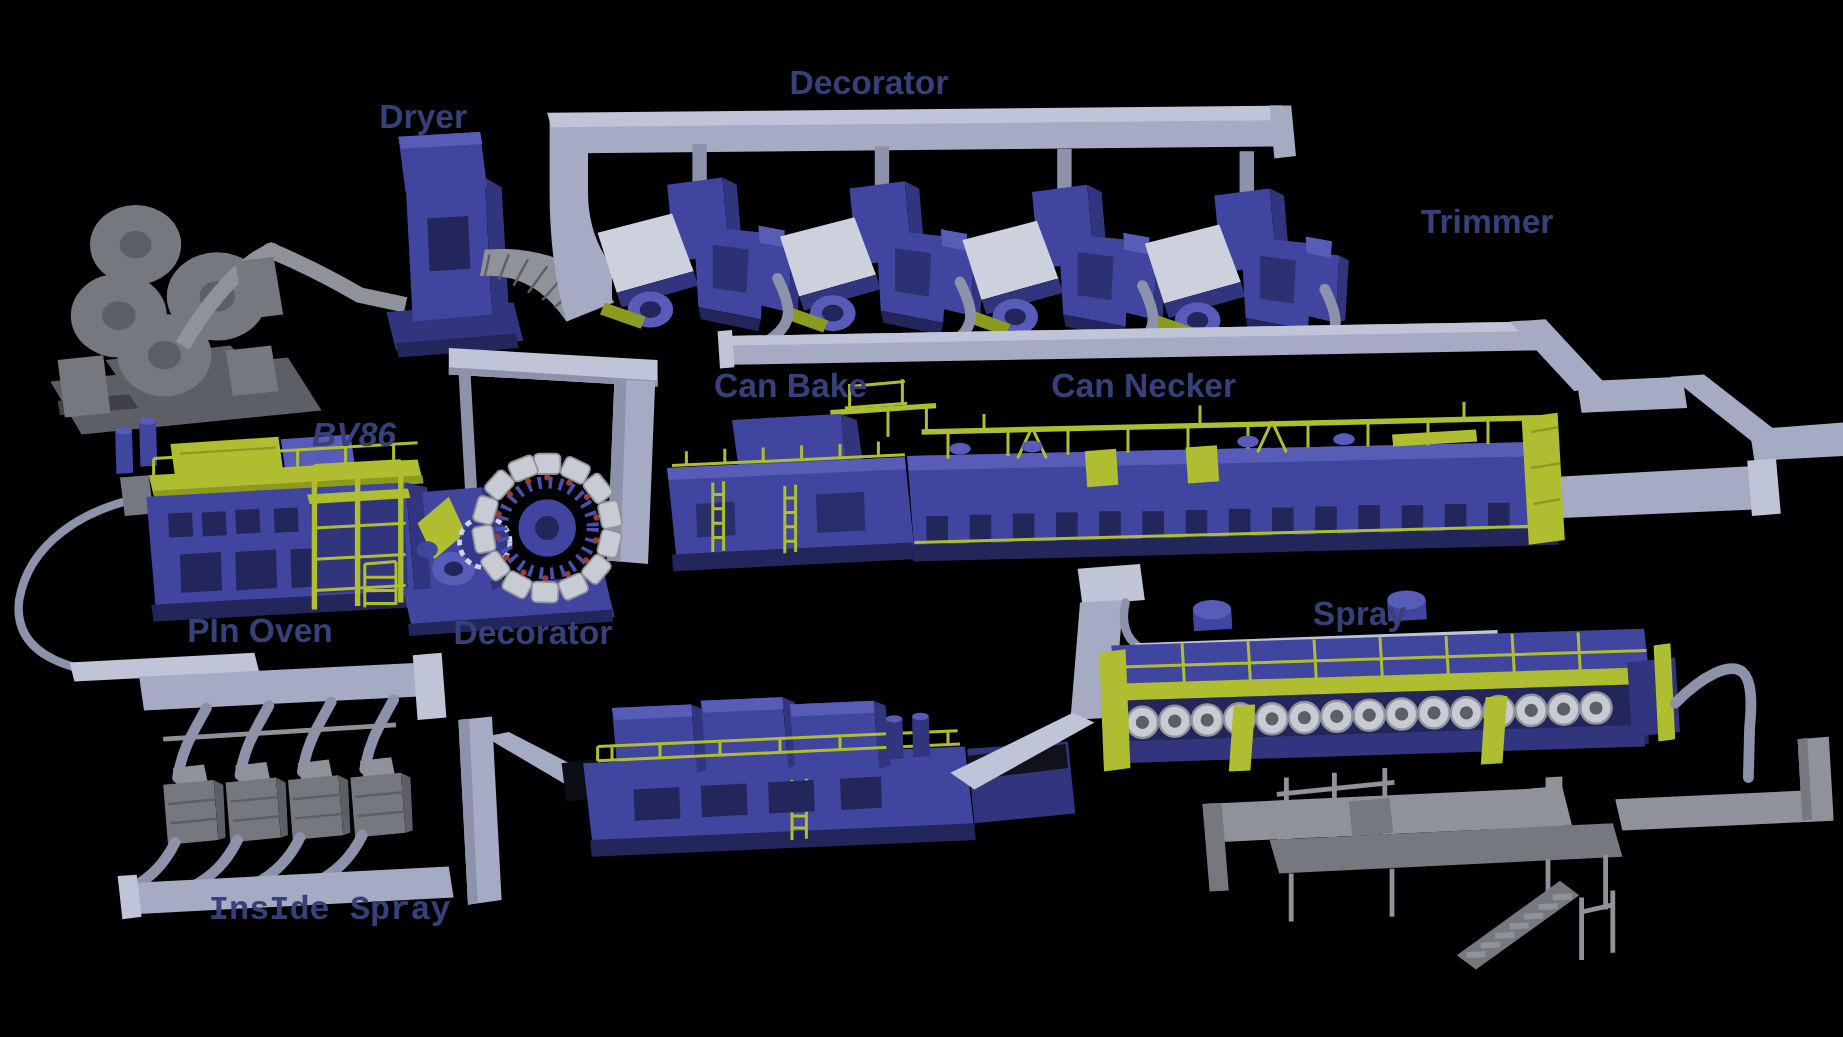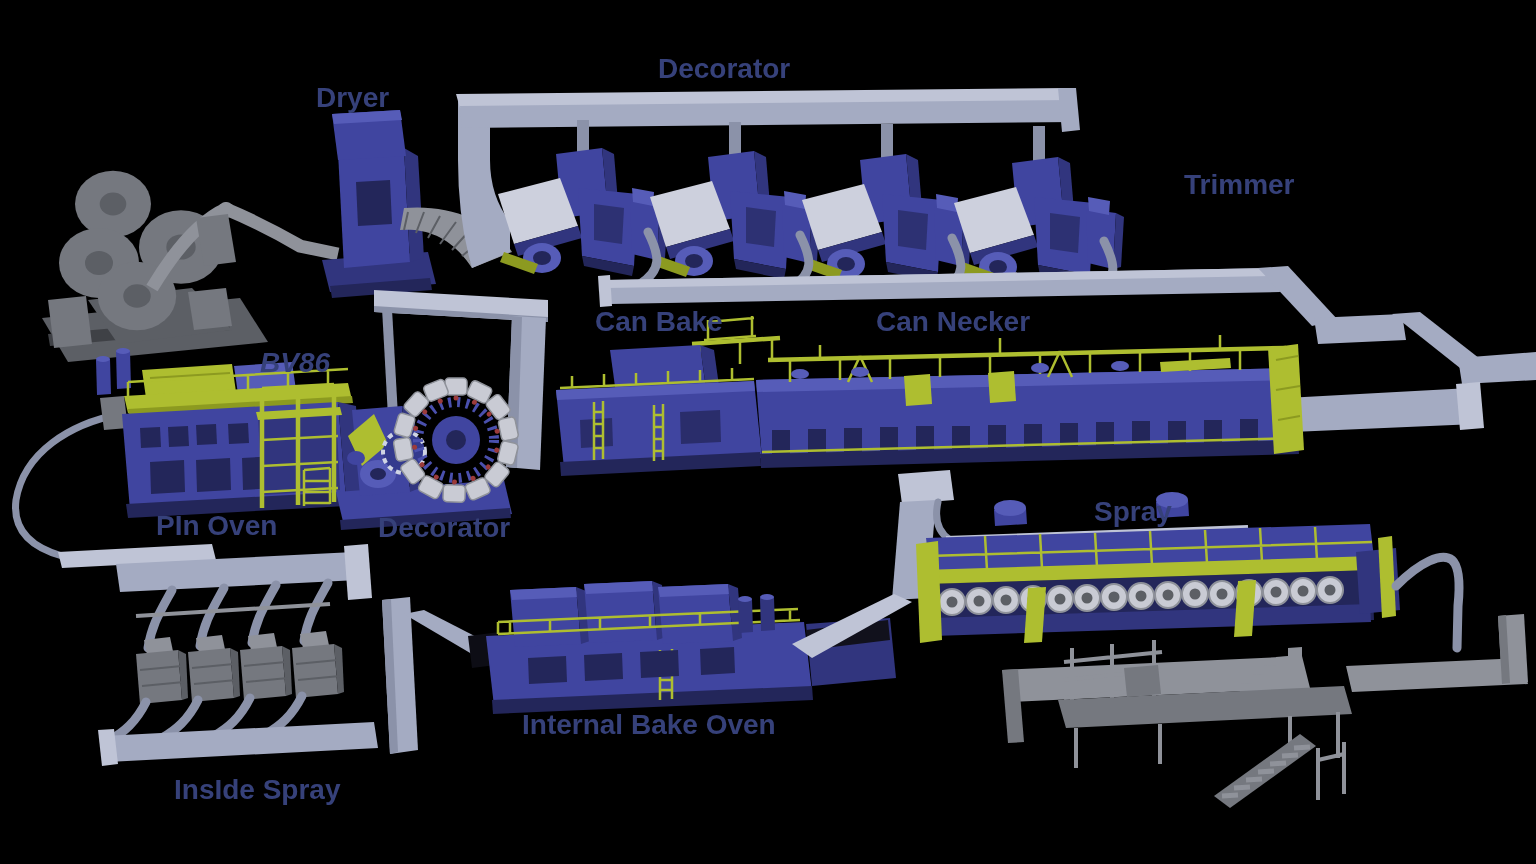--- a/index.html
+++ b/index.html
@@ -369,15 +369,14 @@
 
 <div class="label" style="left:316px;top:84px;">Dryer</div>
 <div class="label" style="left:658px;top:55px;">Decorator</div>
 <div class="label" style="left:1184px;top:171px;">Trimmer</div>
 <div class="label" style="left:595px;top:308px;">Can Bake</div>
 <div class="label" style="left:876px;top:308px;">Can Necker</div>
 <div class="label" style="left:260px;top:349px;font-style:italic;">BV86</div>
 <div class="label" style="left:156px;top:512px;">PIn Oven</div>
 <div class="label" style="left:378px;top:514px;">Decorator</div>
 <div class="label" style="left:1094px;top:498px;">Spray</div>
-<div class="label" style="left:174px;top:776px;">InsIde Spray</div>
-<div class="label" style="left:522px;top:711px;">Internal Bake Oven</div>
+<div class="label" style="left:174px;top:746px;font-family:Liberation Mono, monospace;">InsIde Spray</div>
 </div>
 
 </body></html>

